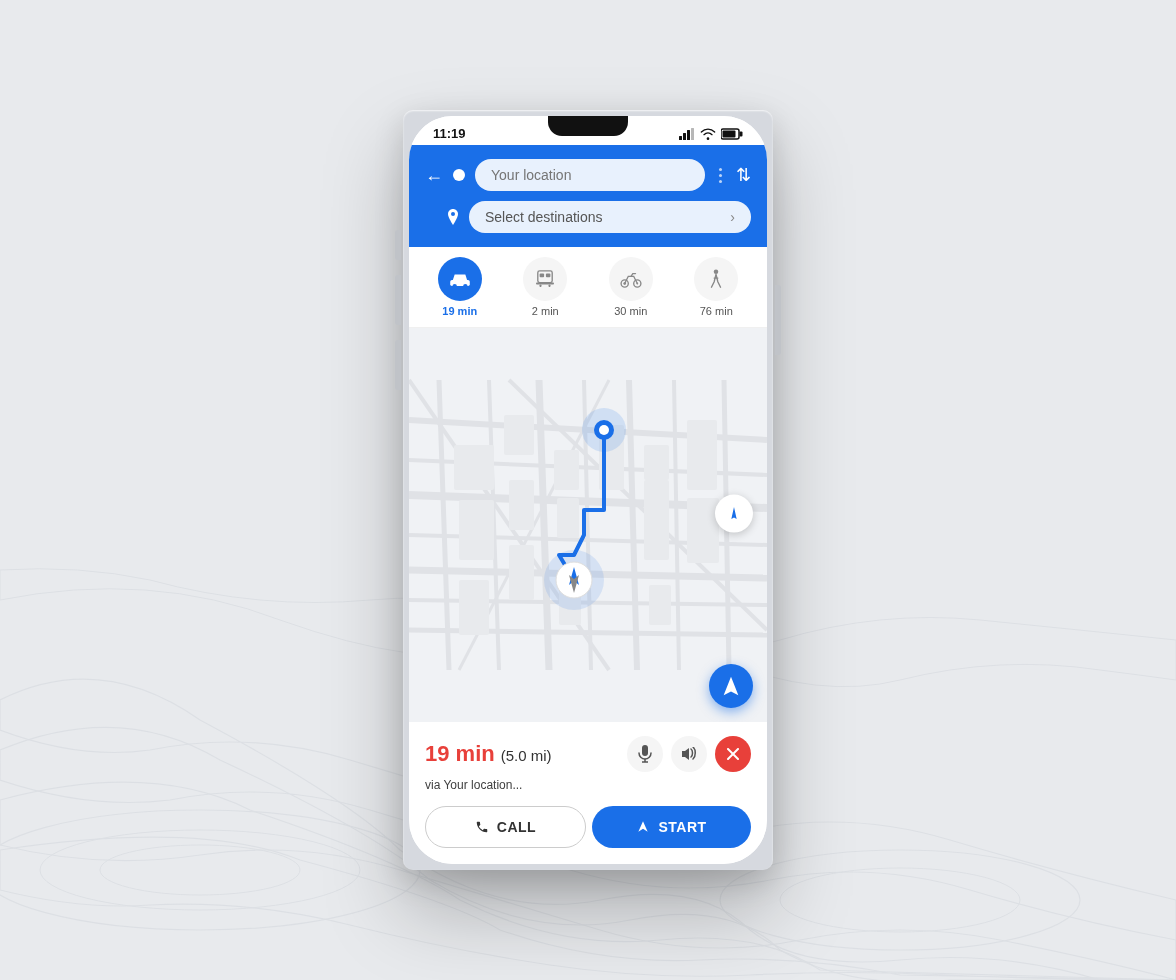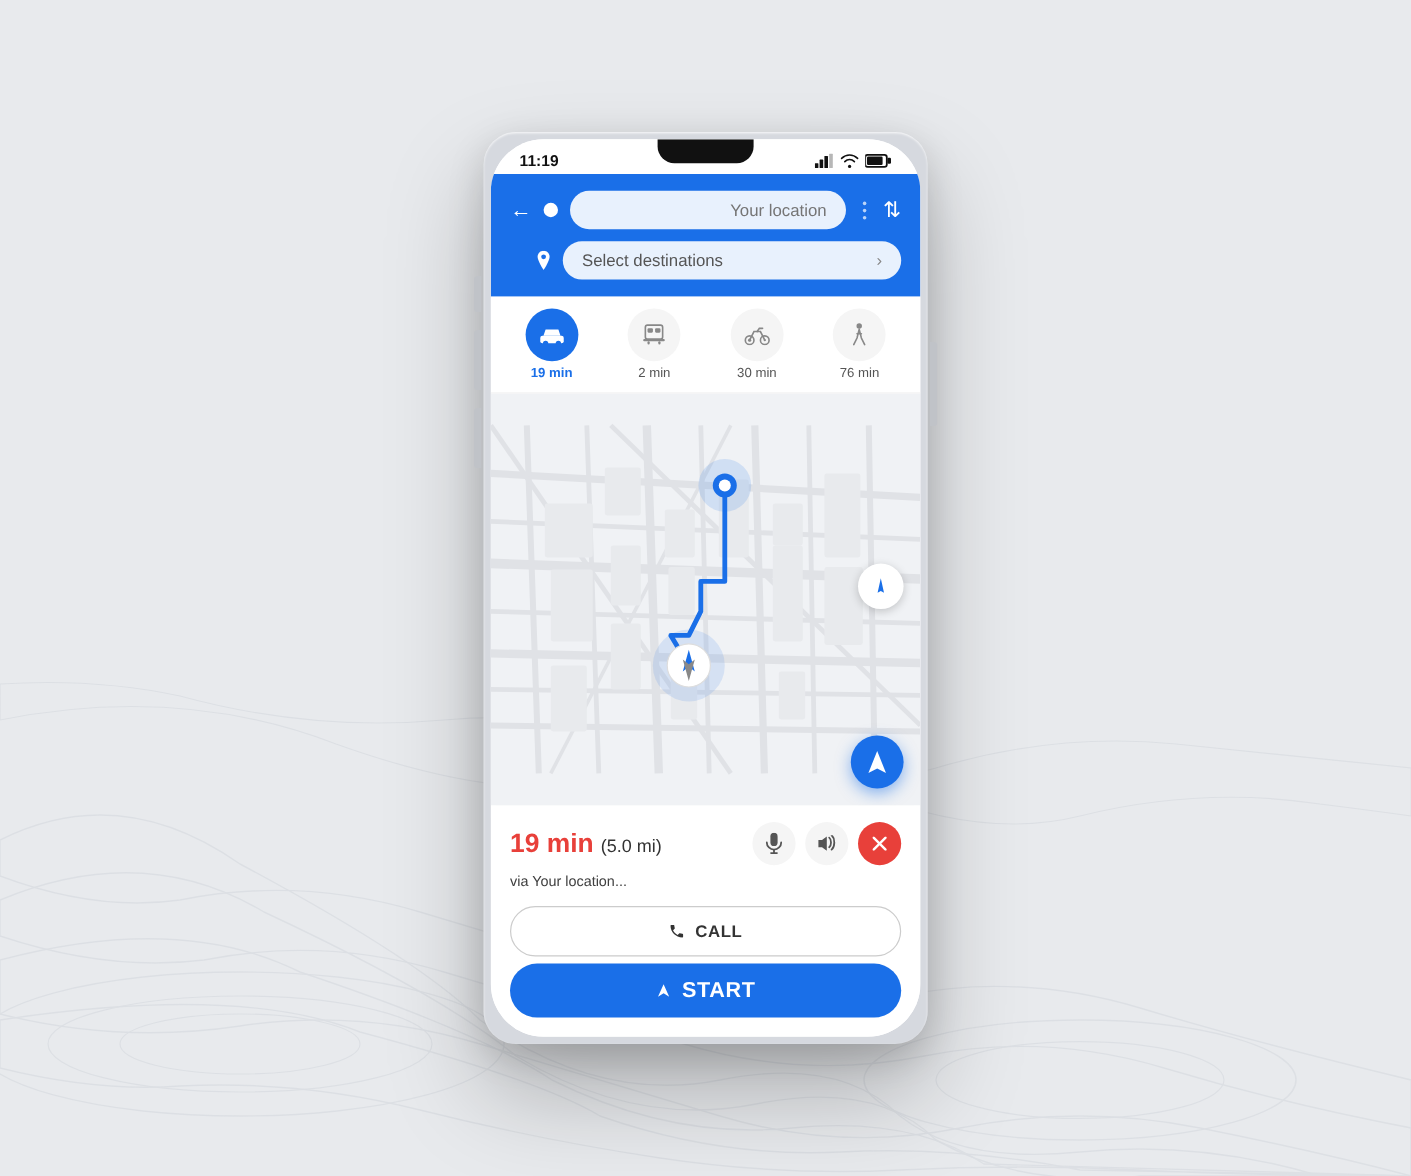--- a/index.html
+++ b/index.html
@@ -30,21 +30,21 @@
       opacity: 0.35;
     }
 
     
     .phone {
       position: relative;
       z-index: 1;
       width: 370px;
       height: 760px;
       background: #d6d9df;
-      border-radius: 27px;
+      border-radius: 10px;
       padding: 6px;
       box-shadow:
         0 40px 80px rgba(0,0,0,0.25),
         0 10px 30px rgba(0,0,0,0.15),
         inset 0 1px 2px rgba(255,255,255,0.8);
     }
 
     .phone-inner {
       width: 100%;
       height: 100%;
@@ -122,21 +122,20 @@
 
     .location-input {
       flex: 1;
       background: rgba(255,255,255,0.9);
       border: none;
       border-radius: 20px;
       padding: 8px 16px;
       font-size: 14px;
       color: #ffffff;
       outline: none;
-      text-align: right;
     }
 
     .swap-btn {
       color: white;
       font-size: 18px;
       cursor: pointer;
     }
 
     .dot-small {
       width: 3px;
@@ -328,21 +327,20 @@
 
     .route-via {
       font-size: 12px;
       color: #404040;
       margin-bottom: 14px;
     }
 
     .action-row {
       display: flex;
       gap: 6px;
-      flex-direction: column;
     }
 
     .call-btn {
       flex: 1;
       padding: 12px;
       border: 1.5px solid #ccc;
       border-radius: 24px;
       background: white;
       display: flex;
       align-items: center;
@@ -358,21 +356,21 @@
     .start-btn {
       flex: 1;
       padding: 12px;
       border: none;
       border-radius: 24px;
       background: #1a6fe8;
       display: flex;
       align-items: center;
       justify-content: center;
       gap: 8px;
-      font-size: 18px;
+      font-size: 14px;
       font-weight: 700;
       color: white;
       cursor: pointer;
       letter-spacing: 0.5px;
     }
 
     
     .phone-btn-left {
       position: absolute;
       left: -8px;

